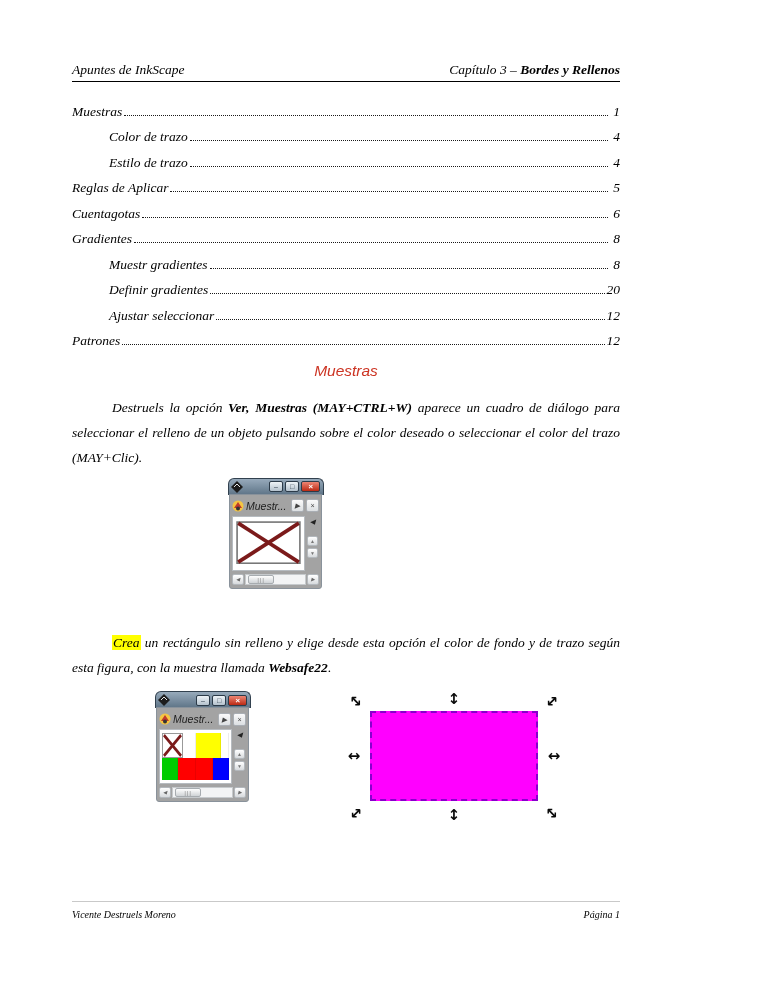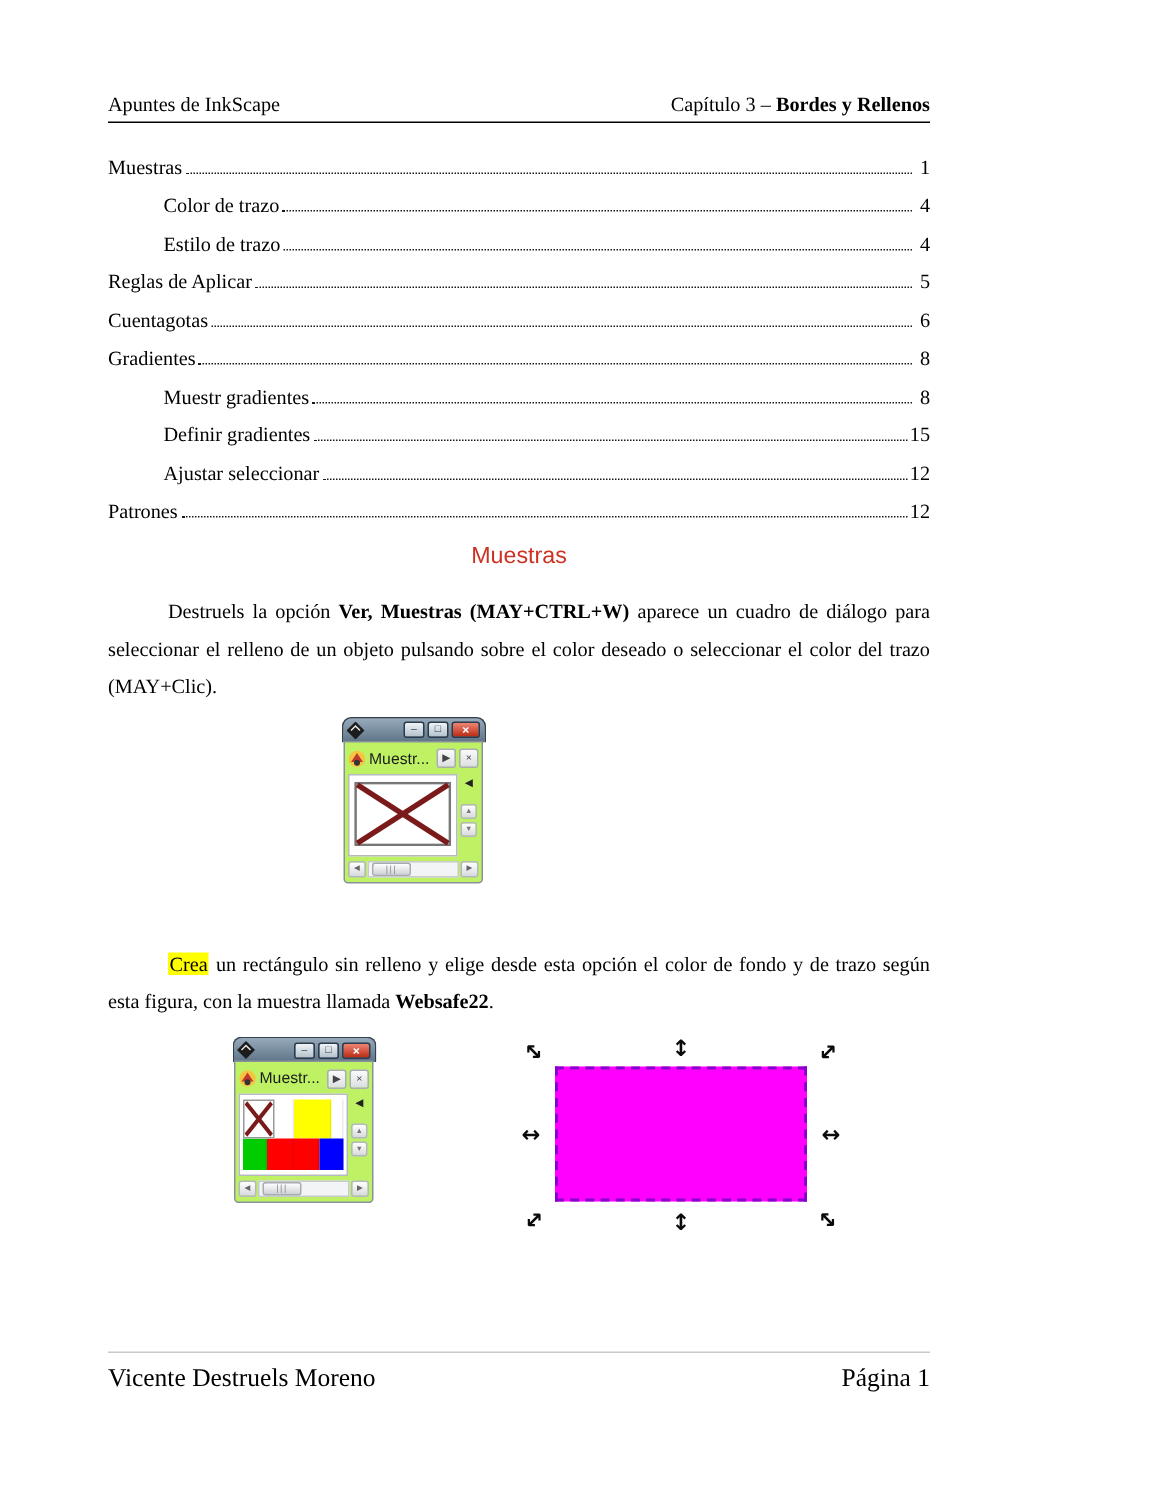--- a/index.html
+++ b/index.html
@@ -1,18 +1,18 @@
 <!DOCTYPE html>
 <html><head>
 <meta charset="utf-8">
 <style>
   * { margin:0; padding:0; box-sizing:border-box; }
   html,body { background:#ffffff; }
   body { width:768px; height:994px; font-family:"Liberation Serif", serif; color:#000; }
-  .page { position:relative; width:692px; height:994px; padding:62px 72px 0 72px; background:#fff; overflow:hidden; }
+  .page { position:relative; width:692px; height:994px; padding:62px 72px 0 72px; background:#fff; overflow:hidden;font-style:italic; }
 
   
   .doc-header { display:flex; justify-content:space-between; align-items:flex-end;
     font-size:13.5px; border-bottom:1px solid #000; padding-bottom:3px; }
 
   
   .title-box { margin-top:17px; border:1.5px solid #3a3a3a; background:#e4e4e4;
     box-shadow:2px 2px 0 rgba(0,0,0,0.18);
     text-align:center; font-family:"Liberation Sans", sans-serif; font-weight:bold;
     font-size:17px; padding:4px 0 6px 0; }
@@ -41,21 +41,21 @@
   
   .win { position:absolute; width:96px; font-family:"Liberation Sans", sans-serif; }
   .win-titlebar { position:relative; height:17px; border:1px solid #32414f; border-bottom:none;
     border-radius:6px 6px 0 0; background:linear-gradient(#97aabb,#5d7386);
     display:flex; align-items:center; justify-content:flex-end; gap:2px; padding:0 3px 0 16px; }
   .win-ico { position:absolute; left:2px; top:2px; width:12px; height:12px; }
   .win-btn { width:14px; height:11px; border:1px solid #2c3b49; border-radius:2px;
     background:linear-gradient(#eef3f7,#b4c2cd); color:#2c3b49; font-size:7px; line-height:9px;
     text-align:center; cursor:default; }
   .win-btn.close { width:19px; background:linear-gradient(#ee8573,#bb2a14); color:#fff; font-size:8px; font-weight:bold; }
-  .dock { position:absolute; top:16px; left:1px; width:93px; background:#bef264;
+  .dock { position:absolute; top:16px; left:1px; width:93px; background:#a3a3a3;
     border:1px solid #89929b; border-radius:0 0 3px 3px; padding:2px; }
   .dock-header { display:flex; align-items:center; gap:2px; height:18px; }
   .dock-ico { width:12px; height:12px; flex:0 0 auto; }
   .dock-title { flex:1; font-size:10.5px; color:#1c1c1c; white-space:nowrap; overflow:hidden; }
   .dock-btn { width:13px; height:13px; border:1px solid #a9aeb4; border-radius:2px;
     background:linear-gradient(#fafafa,#dcdfe2); font-size:7px; line-height:11px; text-align:center; color:#444; }
   .dock-body { display:flex; margin-top:1px; gap:1px; }
   .swatch-zone { flex:1; background:#fff; border:1px solid #b6bbc0; height:55px; position:relative; overflow:hidden; }
   .right-rail { width:13px; display:flex; flex-direction:column; align-items:center; }
   .rail-arrow { font-size:7px; color:#222; margin:2px 0 8px 0; }
@@ -86,21 +86,21 @@
   .sel-wrap { position:absolute; left:268px; top:2px; width:232px; height:136px; }
   .magenta-rect { position:absolute; left:30px; top:20px; width:168px; height:90px;
     border:2px dashed #8800cc; }
   .handle { position:absolute; width:16px; height:16px; text-align:center; line-height:16px;
     font-family:"DejaVu Sans", sans-serif; font-size:15px; font-weight:bold; color:#0a0a0a; }
   .rot45 { transform:rotate(45deg); } .rotm45 { transform:rotate(-45deg); }
 
   
   .doc-footer { position:absolute; left:72px; right:72px; top:901px;
     border-top:1px solid #c9c9c9; padding-top:7px; display:flex; justify-content:space-between;
-    font-size:17px; }
+    font-size:10px; }
 </style>
 </head>
 <body>
 
 <div class="page">
 
   <div class="doc-header">
     <span>Apuntes de InkScape</span>
     <span><span>Capítulo 3 – </span><b>Bordes y Rellenos</b></span>
   </div>
@@ -138,21 +138,21 @@
         <span class="toc-page">8</span>
       </div>
     <div class="toc-row indent">
         <span class="toc-label">Muestr gradientes</span>
         <span class="toc-leader"></span>
         <span class="toc-page">8</span>
       </div>
     <div class="toc-row indent">
         <span class="toc-label">Definir gradientes</span>
         <span class="toc-leader"></span>
-        <span class="toc-page">15</span>
+        <span class="toc-page">20</span>
       </div>
     <div class="toc-row indent">
         <span class="toc-label">Ajustar seleccionar</span>
         <span class="toc-leader"></span>
         <span class="toc-page">12</span>
       </div>
     <div class="toc-row">
         <span class="toc-label">Patrones</span>
         <span class="toc-leader"></span>
         <span class="toc-page">12</span>

